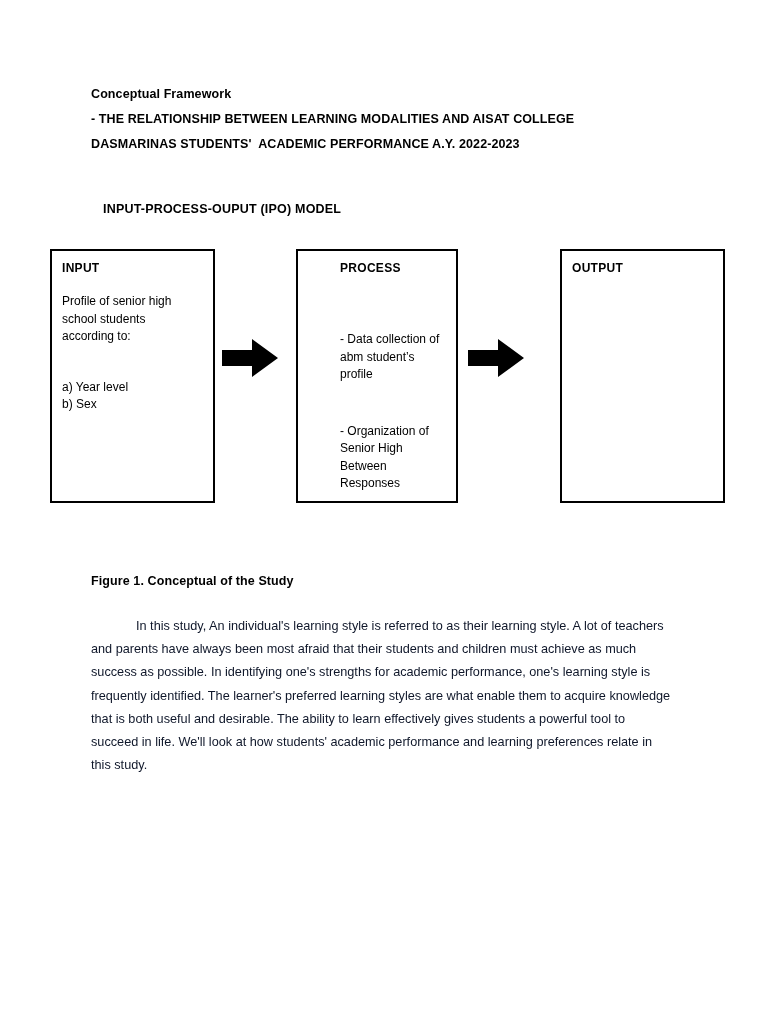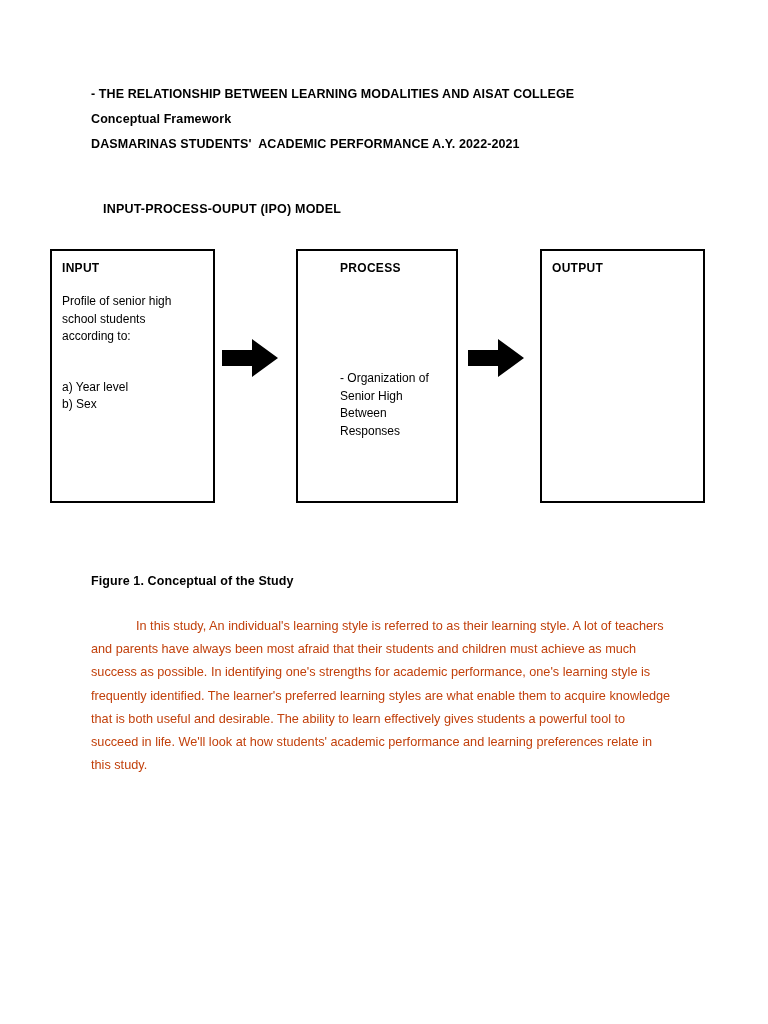--- a/index.html
+++ b/index.html
@@ -63,21 +63,21 @@
   }
   .ipo-box {
     position: absolute;
     border: 2px solid #000000;
     background: #ffffff;
     box-sizing: border-box;
     pointer-events: auto;
   }
   #box-input  { left: 50px;  top: 249px; width: 165px; height: 254px; }
   #box-process{ left: 296px; top: 249px; width: 162px; height: 254px; padding-left: 32px; }
-  #box-output { left: 540px; top: 249px; width: 165px; height: 254px; }
+  #box-output { left: 560px; top: 249px; width: 165px; height: 254px; }
 
   .box-inner {
     padding: 9px 10px 0 10px;
   }
   .box-title {
     font-size: 12px;
     font-weight: bold;
     letter-spacing: 0.3px;
     line-height: 16px;
     margin-bottom: 4px;
@@ -115,32 +115,32 @@
   
   .body-paragraph {
     position: absolute;
     left: 91px;
     top: 615px;
     width: 580px;
     font-size: 12.7px;
     line-height: 23.2px;
     text-indent: 45px;
     text-align: left;
-    color: #c2410c;
+    color: #0f172a;
   }
 </style>
 </head>
 <body>
 
 <div class="page">
 
   <div class="heading-block">
+    <div class="heading-line">Conceptual Framework</div>
     <div class="heading-line small-caps-title">- THE RELATIONSHIP BETWEEN LEARNING MODALITIES AND AISAT COLLEGE</div>
-    <div class="heading-line">Conceptual Framework</div>
-    <div class="heading-line small-caps-title">DASMARINAS STUDENTS'  ACADEMIC PERFORMANCE A.Y. 2022-2021</div>
+    <div class="heading-line small-caps-title">DASMARINAS STUDENTS'  ACADEMIC PERFORMANCE A.Y. 2022-2023</div>
   </div>
 
   <div class="ipo-label">INPUT-PROCESS-OUPUT (IPO) MODEL</div>
 
   <div class="diagram">
 
     <div class="ipo-box" id="box-input">
       <div class="box-inner">
         <div class="box-title">INPUT</div>
         <div class="gap-sm"></div>
@@ -158,20 +158,22 @@
       <svg width="56" height="38" viewBox="0 0 56 38" aria-hidden="true">
         <polygon points="0,11 30,11 30,0 56,19 30,38 30,27 0,27" fill="#000000"></polygon>
       </svg>
     </div>
 
     <div class="ipo-box" id="box-process">
       <div class="box-inner">
         <div class="box-title">PROCESS</div>
         <div class="gap-xl"></div>
         <div class="gap-md"></div>
+        <div class="box-para">- Data collection of
+abm student’s profile</div>
         <div class="gap-lg"></div>
         <div class="gap-sm"></div>
         <div class="box-para">- Organization of
 Senior High Between
 Responses</div>
       </div>
     </div>
 
     <div class="arrow" id="arrow-2">
       <svg width="56" height="38" viewBox="0 0 56 38" aria-hidden="true">

